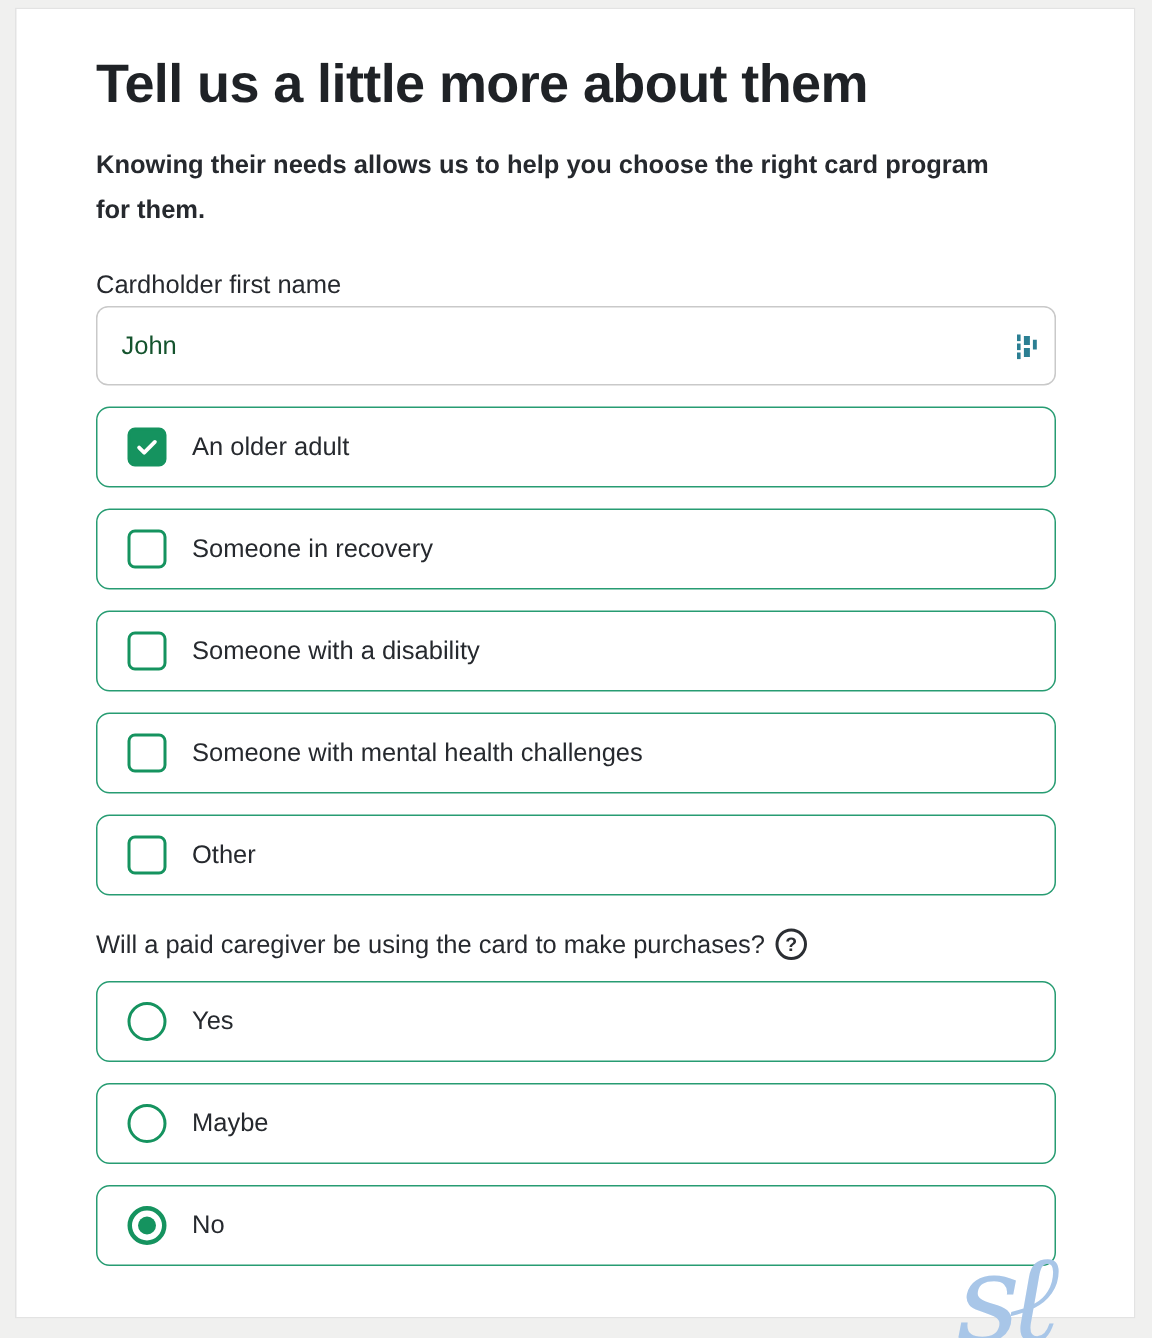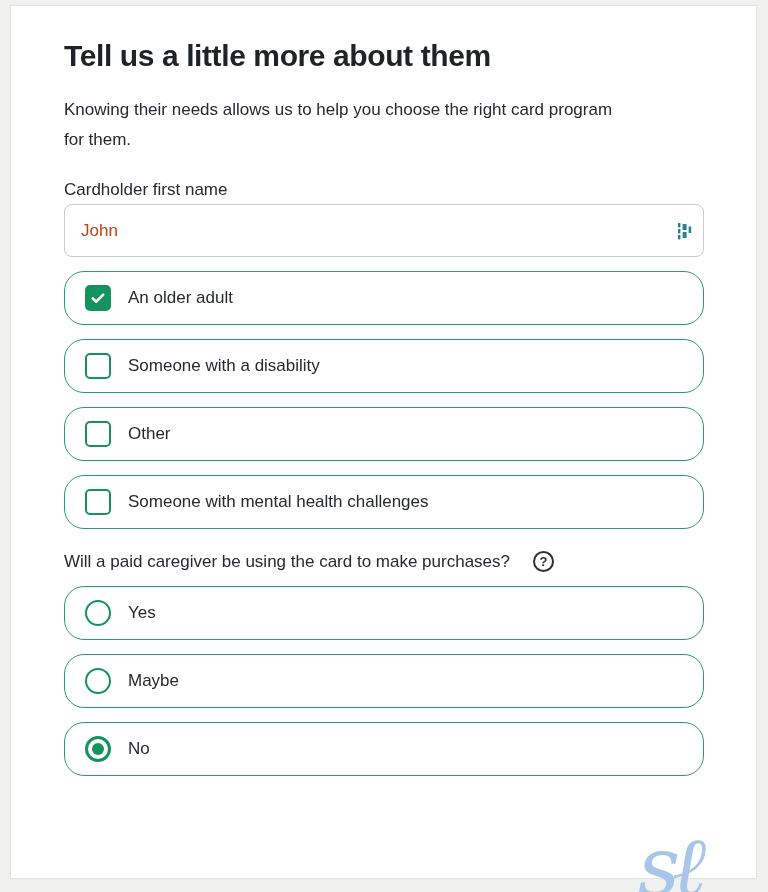--- a/index.html
+++ b/index.html
@@ -15,33 +15,33 @@
     position: absolute;
     left: 10px; top: 5px;
     width: 747px; height: 874px;
     background: #ffffff;
     border: 1px solid #e3e3e3;
   }
   .content {
     padding: 33px 52px 0 53px;
   }
   h1.page-title {
-    font-size: 30px;
+    font-size: 36px;
     line-height: 34px;
     font-weight: 800;
     letter-spacing: -0.4px;
     color: #1f2226;
   }
   .subtitle {
     margin-top: 22px;
     font-size: 17px;
     line-height: 30px;
     color: #26292e;
   }
-  .subtitle span { display: block; }
+  .subtitle span { display: block; font-weight: bold; }
   .fields-row {
     display: flex;
     gap: 24px;
     margin-top: 25px;
   }
   .field { flex: 1; }
   .field-label {
     display: block;
     font-size: 17px;
     color: #26292e;
@@ -49,42 +49,42 @@
   }
   .input-wrap { position: relative; }
   .text-input {
     width: 100%;
     height: 53px;
     border: 1px solid #c9c9c9;
     border-radius: 8px;
     padding: 0 36px 0 16px;
     font-size: 17px;
     font-family: "Liberation Sans", sans-serif;
-    color: #c2410c;
+    color: #14532d;
     background: #fff;
     outline: none;
   }
   .autofill-icon {
     position: absolute;
     right: 12px; top: 50%;
     transform: translateY(-50%);
     width: 14px; height: 18px;
     display: inline-block;
   }
   .section-label {
     margin-top: 23px;
     font-size: 17px;
     color: #26292e;
   }
   .option-card {
     margin-top: 14px;
     width: 100%;
     height: 54px;
     border: 1px solid #279c72;
-    border-radius: 20px;
+    border-radius: 9px;
     background: #fff;
     display: flex;
     align-items: center;
     padding-left: 20px;
     cursor: pointer;
   }
   .option-label {
     font-size: 17px;
     color: #26292e;
     margin-left: 17px;
@@ -110,21 +110,21 @@
   }
   .radio.selected { border-width: 3.5px; }
   .radio .dot { display: none; width: 12px; height: 12px; border-radius: 50%; background: #15935f; }
   .radio.selected .dot { display: block; }
   .question-row {
     margin-top: 22px;
     font-size: 17px;
     color: #26292e;
     display: flex;
     align-items: center;
-    gap: 23px;
+    gap: 7px;
   }
   .help-icon {
     width: 21px; height: 21px;
     border: 2px solid #2b2e33;
     border-radius: 50%;
     color: #2b2e33;
     font-size: 13px;
     font-weight: 700;
     display: inline-flex;
     align-items: center;
@@ -183,40 +183,46 @@
 
       <div class="option-card">
         <span class="checkbox checked">
           <svg viewBox="0 0 24 24">
               <path d="M5 12.5l4.5 4.5L19 7.5" stroke="#ffffff" stroke-width="3.4" fill="none" stroke-linecap="round" stroke-linejoin="round"></path>
             </svg>
         </span>
         <span class="option-label">An older adult</span>
       </div>
 
+      <div class="option-card">
+        <span class="checkbox">
+          
+        </span>
+        <span class="option-label">Someone in recovery</span>
+      </div>
 
       <div class="option-card">
         <span class="checkbox">
           
         </span>
         <span class="option-label">Someone with a disability</span>
       </div>
 
       <div class="option-card">
         <span class="checkbox">
           
         </span>
+        <span class="option-label">Someone with mental health challenges</span>
+      </div>
+
+      <div class="option-card">
+        <span class="checkbox">
+          
+        </span>
         <span class="option-label">Other</span>
-      </div>
-
-      <div class="option-card">
-        <span class="checkbox">
-          
-        </span>
-        <span class="option-label">Someone with mental health challenges</span>
       </div>
 
     </div>
 
     <div class="question-row">
       <span>Will a paid caregiver be using the card to make purchases?</span>
       <span class="help-icon">?</span>
     </div>
 
     <div class="radio-group">

